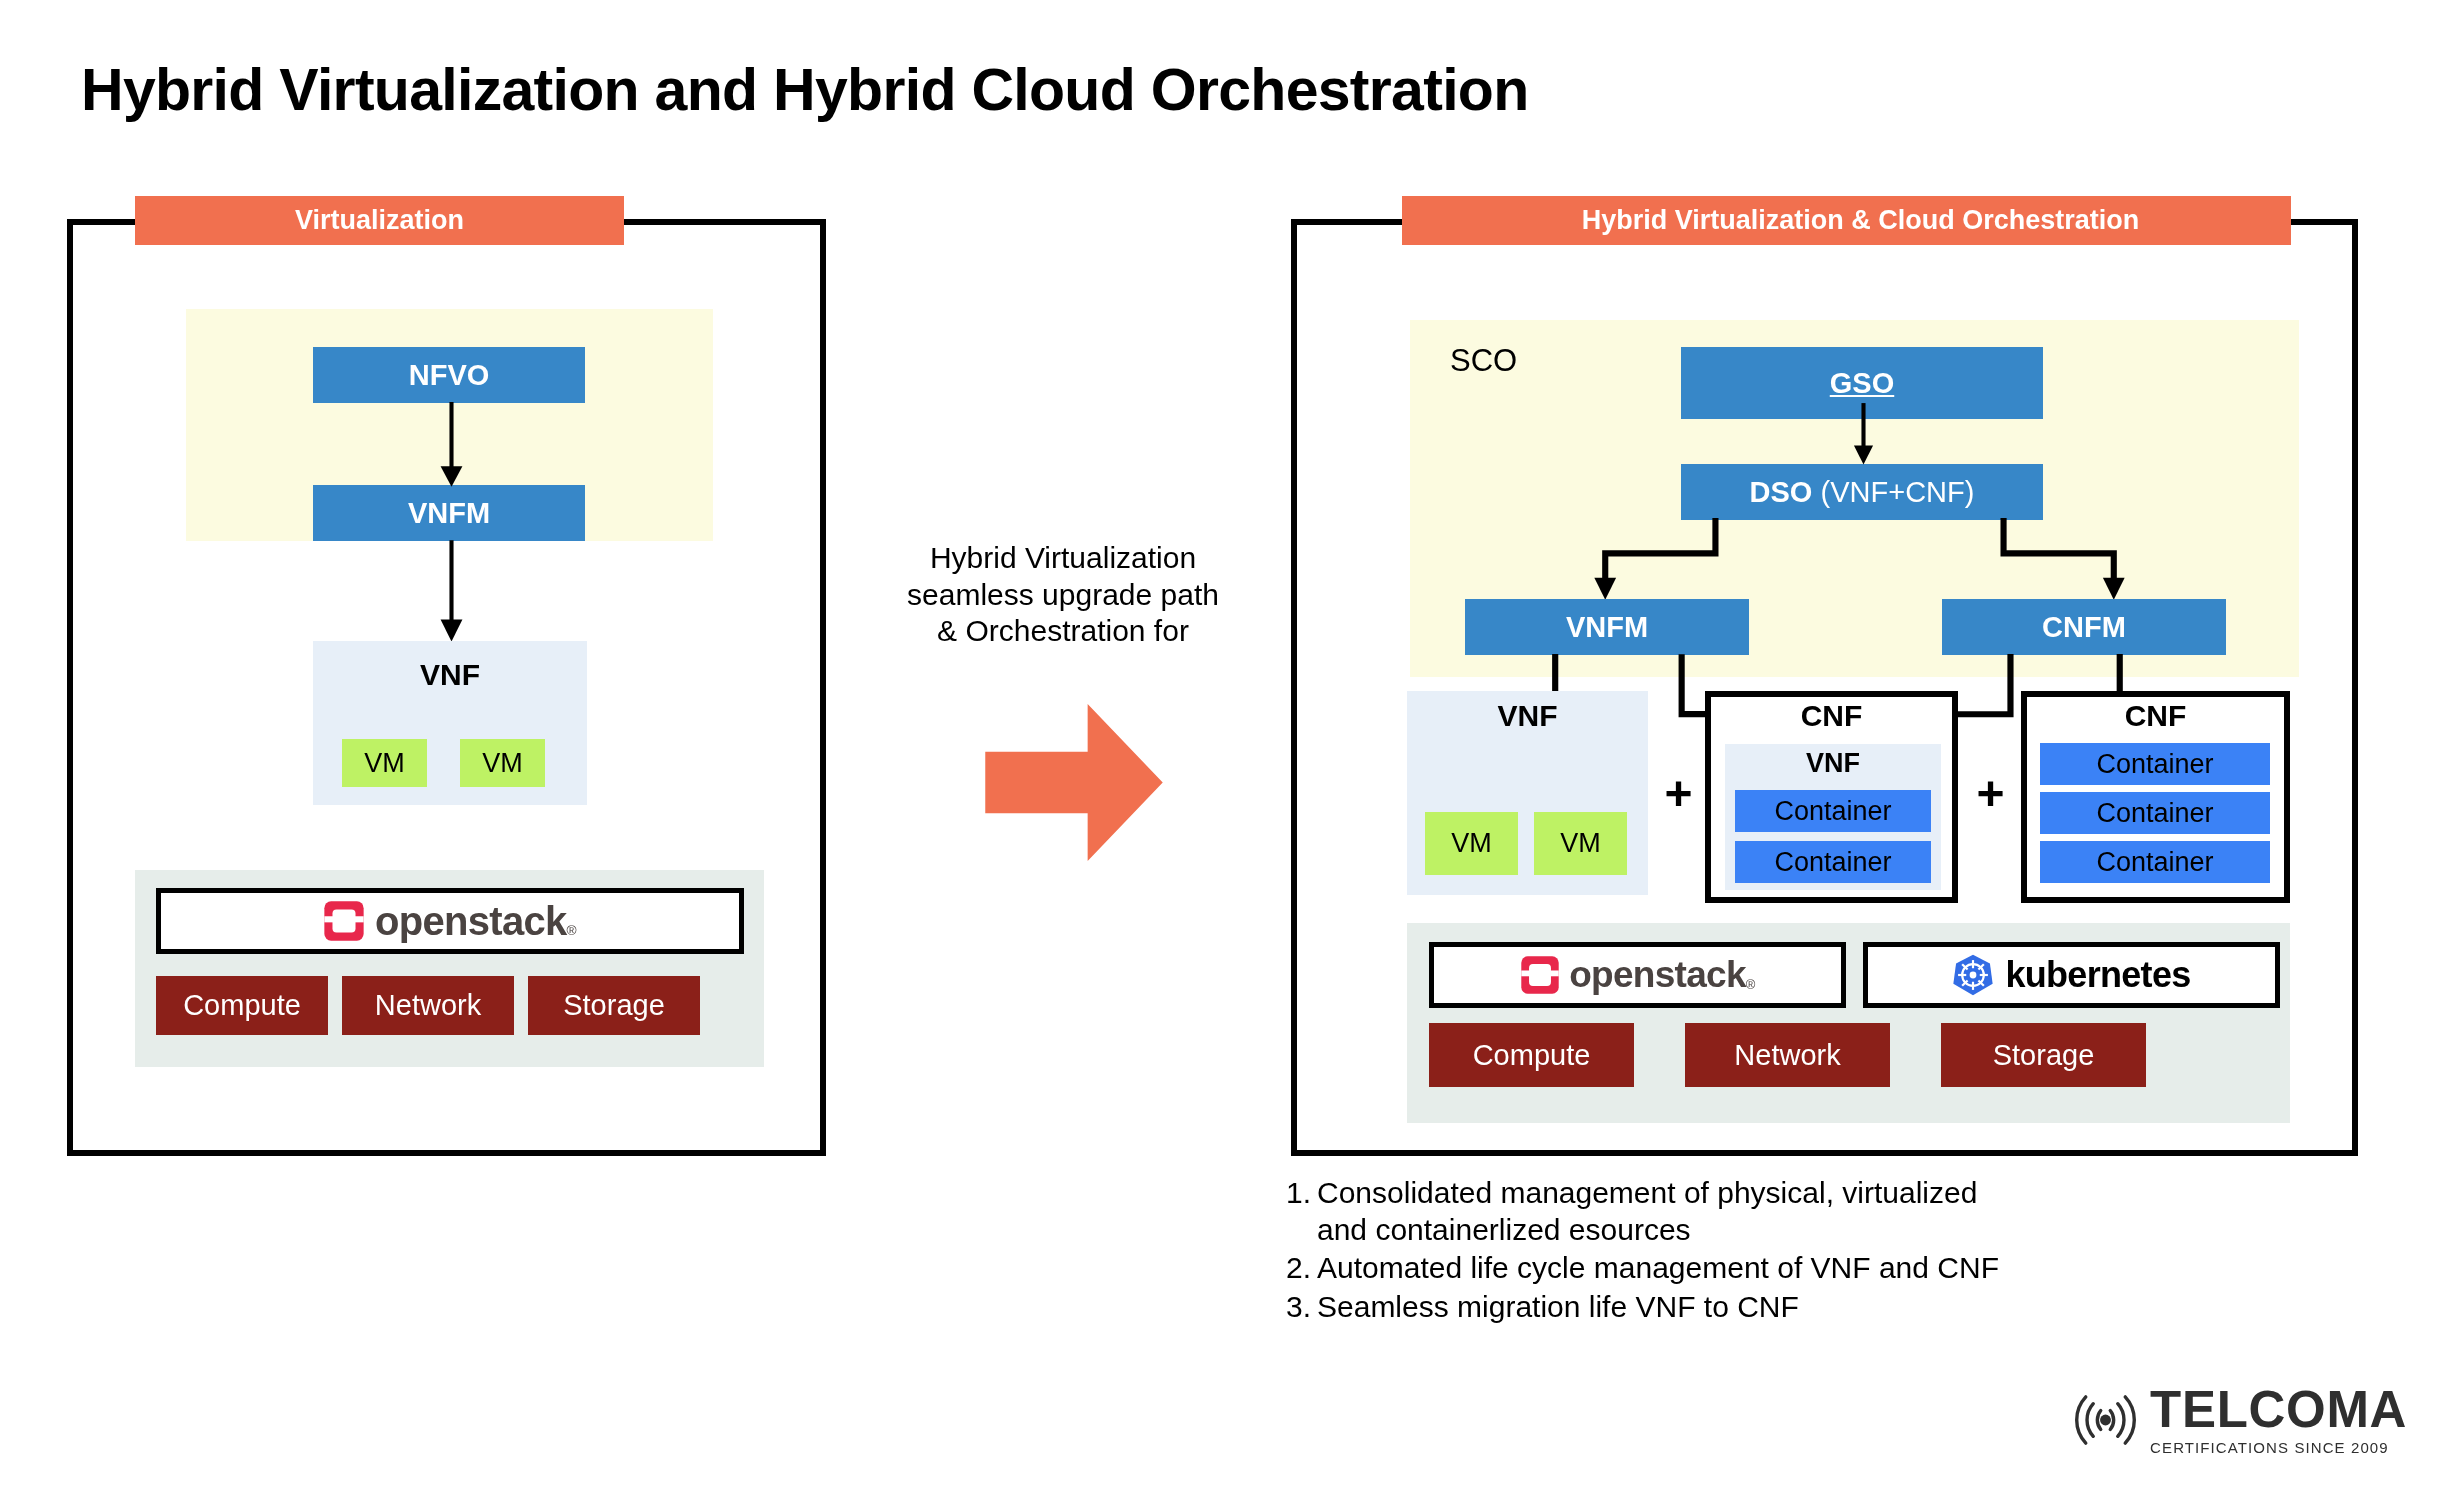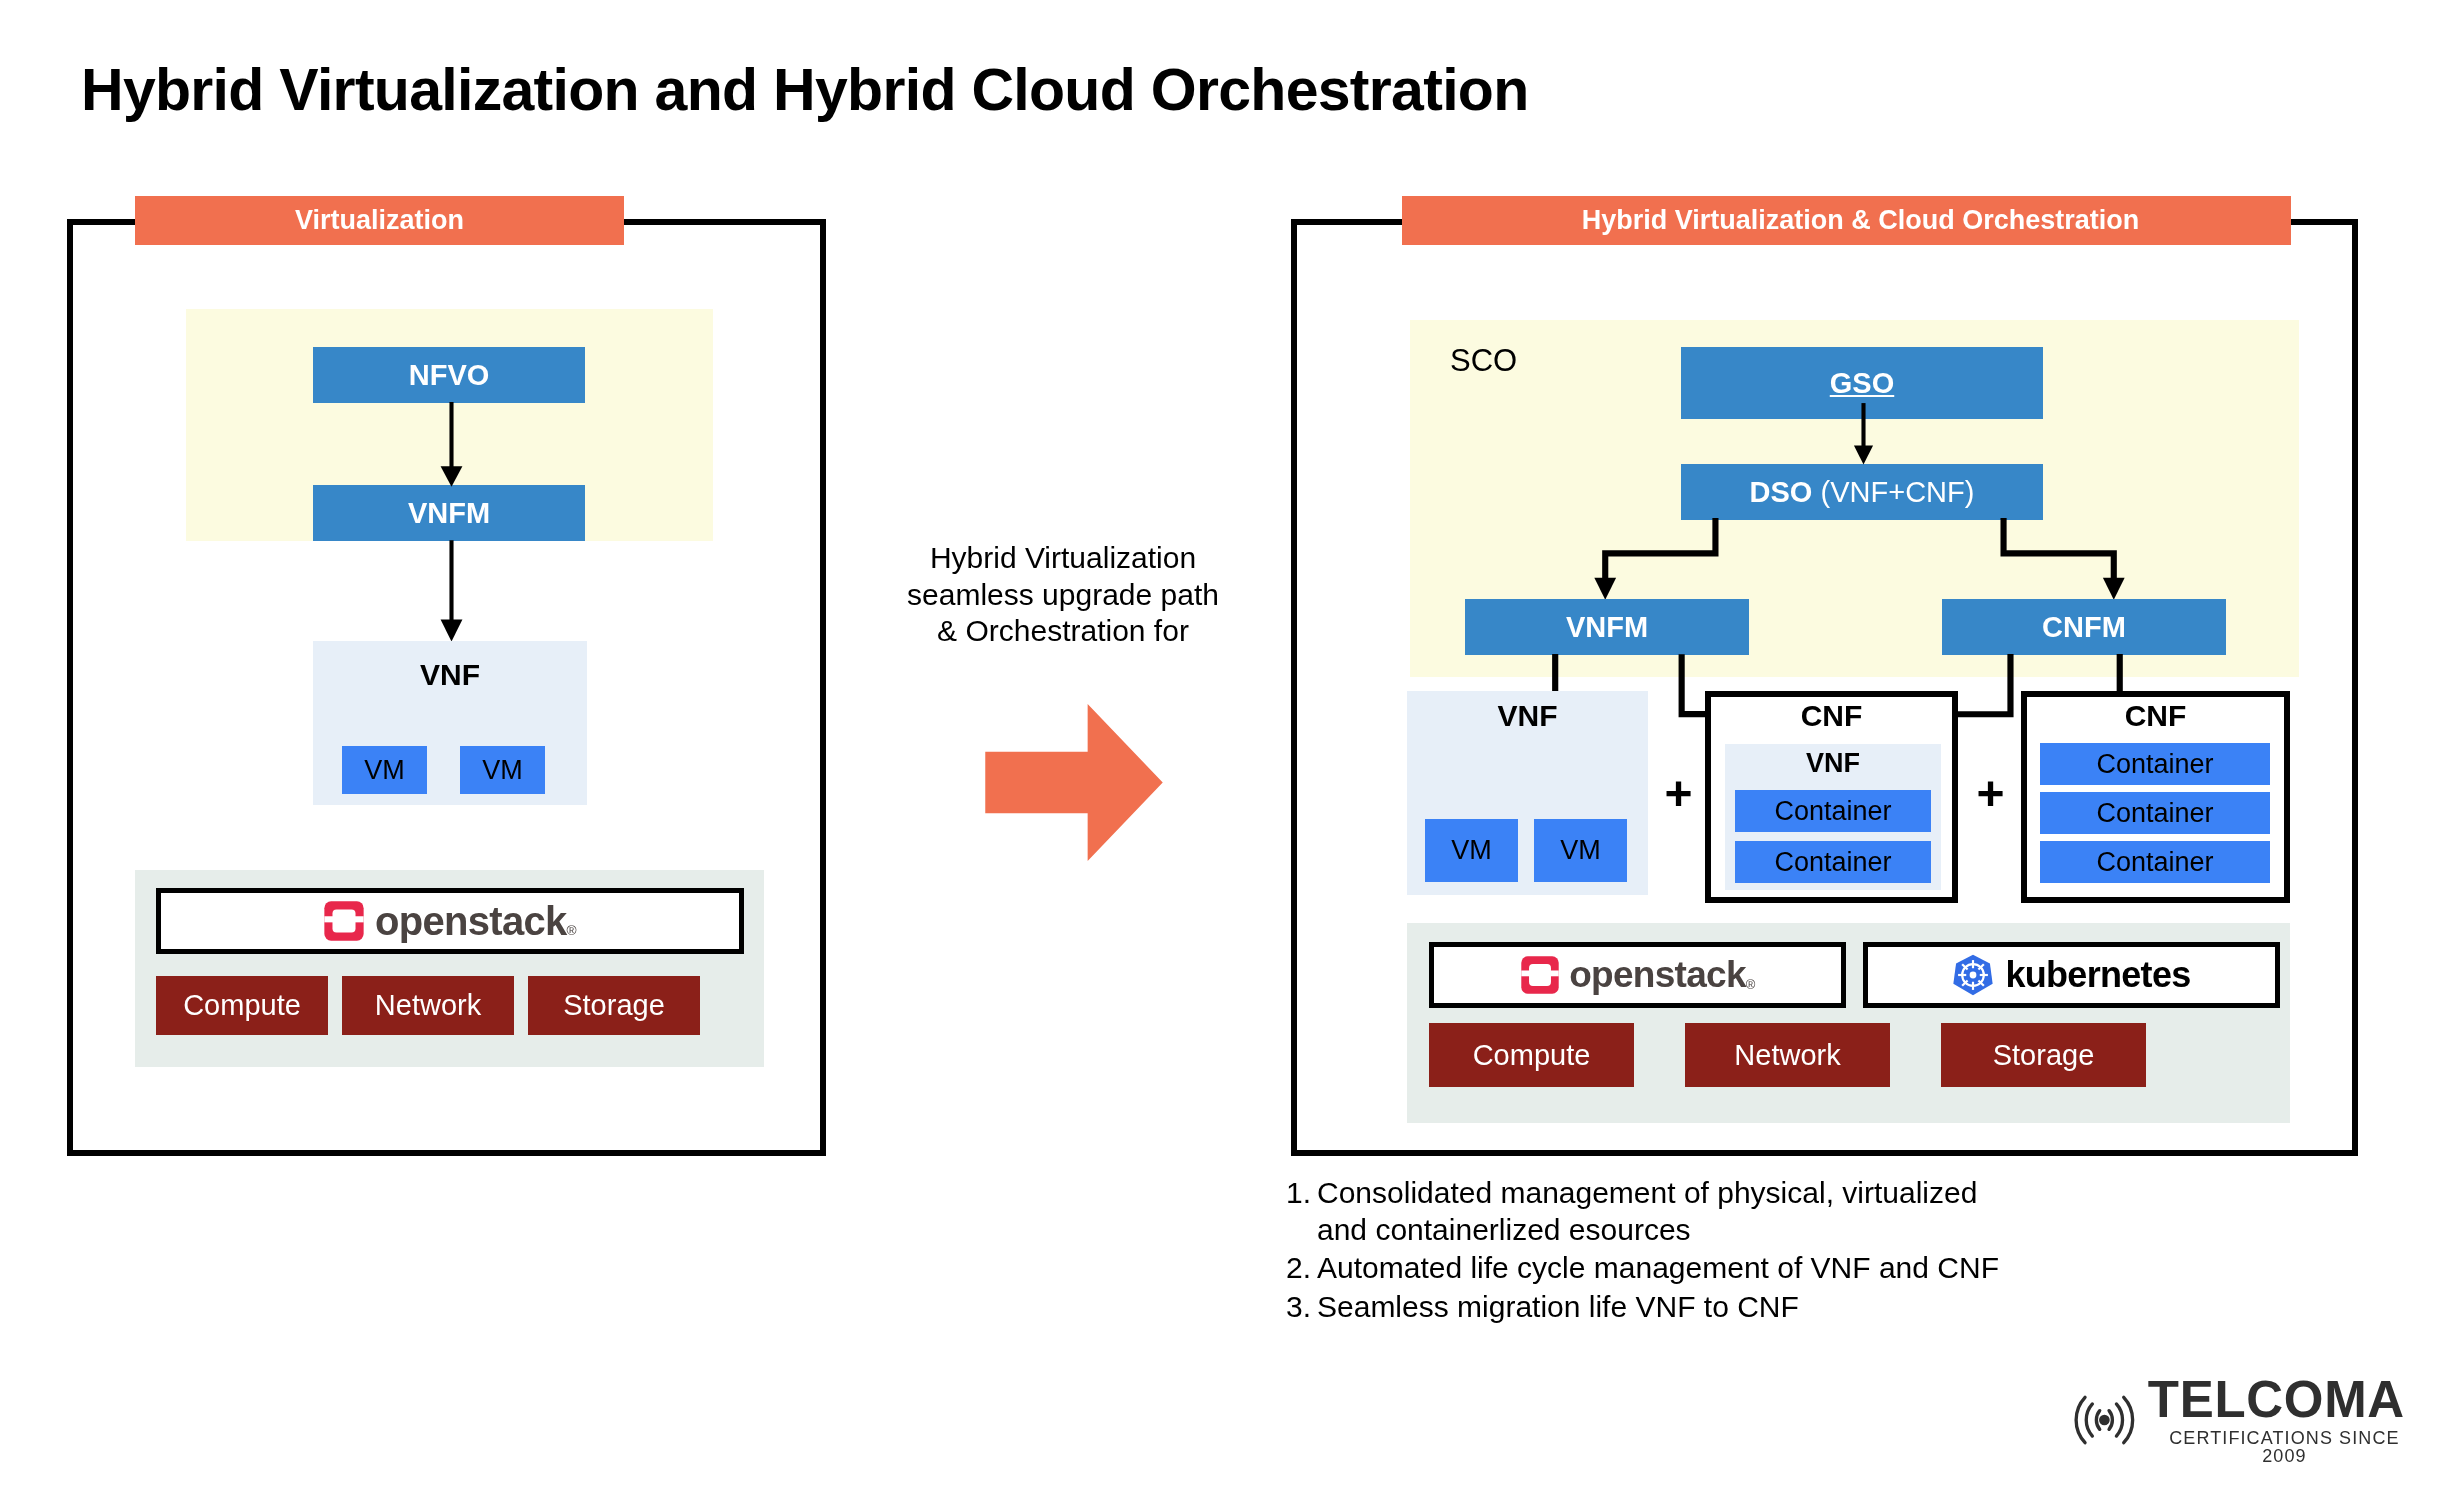--- a/index.html
+++ b/index.html
@@ -34,22 +34,22 @@
   .blue-box{
     background:#3787C8;color:#fff;font-weight:700;text-align:center;
     display:flex;align-items:center;justify-content:center;font-size:29px;
   }
   .vnf-zone{background:#E7EFF8;}
   .zone-label{
     font-size:30px;font-weight:700;text-align:center;color:#000;
     display:flex;align-items:flex-start;justify-content:center;
   }
   .vm-box{
-    background:#3b82f6;color:#000;font-size:27px;font-weight:400;
-    display:flex;align-items:center;justify-content:center;margin-top:7px;
+    background:#bef264;color:#000;font-size:27px;font-weight:400;
+    display:flex;align-items:center;justify-content:center;
   }
   .container-box{
     background:#3b82f6;color:#000;font-size:27px;font-weight:400;
     display:flex;align-items:center;justify-content:center;
   }
   .infra-zone{background:#E6EDEA;}
   .logo-frame{background:#fff;border:5.5px solid #000;display:flex;
               align-items:center;justify-content:center;}
   .infra-chip{
     background:#8B2019;color:#fff;font-size:29px;
@@ -68,21 +68,21 @@
 
   
   #bullets{left:1286px;top:1175px;width:992px;font-size:30px;line-height:1.22;}
   #bullets .bl{display:flex;margin-bottom:2.1px;}
   #bullets .num{width:31px;flex:0 0 31px;}
   #bullets .txt{flex:1;}
 
   
   #brand{left:2065px;top:1368px;width:356px;height:103px;}
   #brand .bname{font-size:51px;font-weight:700;letter-spacing:0.7px;color:#2f2f2f;line-height:1;}
-  #brand .btag{font-size:18px;letter-spacing:1.1px;color:#2f2f2f;line-height:1;margin-top:4.1px;text-align:center;}
+  #brand .btag{font-size:15px;letter-spacing:1.1px;color:#2f2f2f;line-height:1;margin-top:4.1px;}
 
   svg{display:block;}
 </style>
 </head>
 <body>
 
 <div class="abs" id="page-title">Hybrid Virtualization and Hybrid Cloud Orchestration</div>
 
 <div class="abs panel" id="left-panel"></div>
 <div class="abs panel-header" id="left-header">Virtualization</div>

